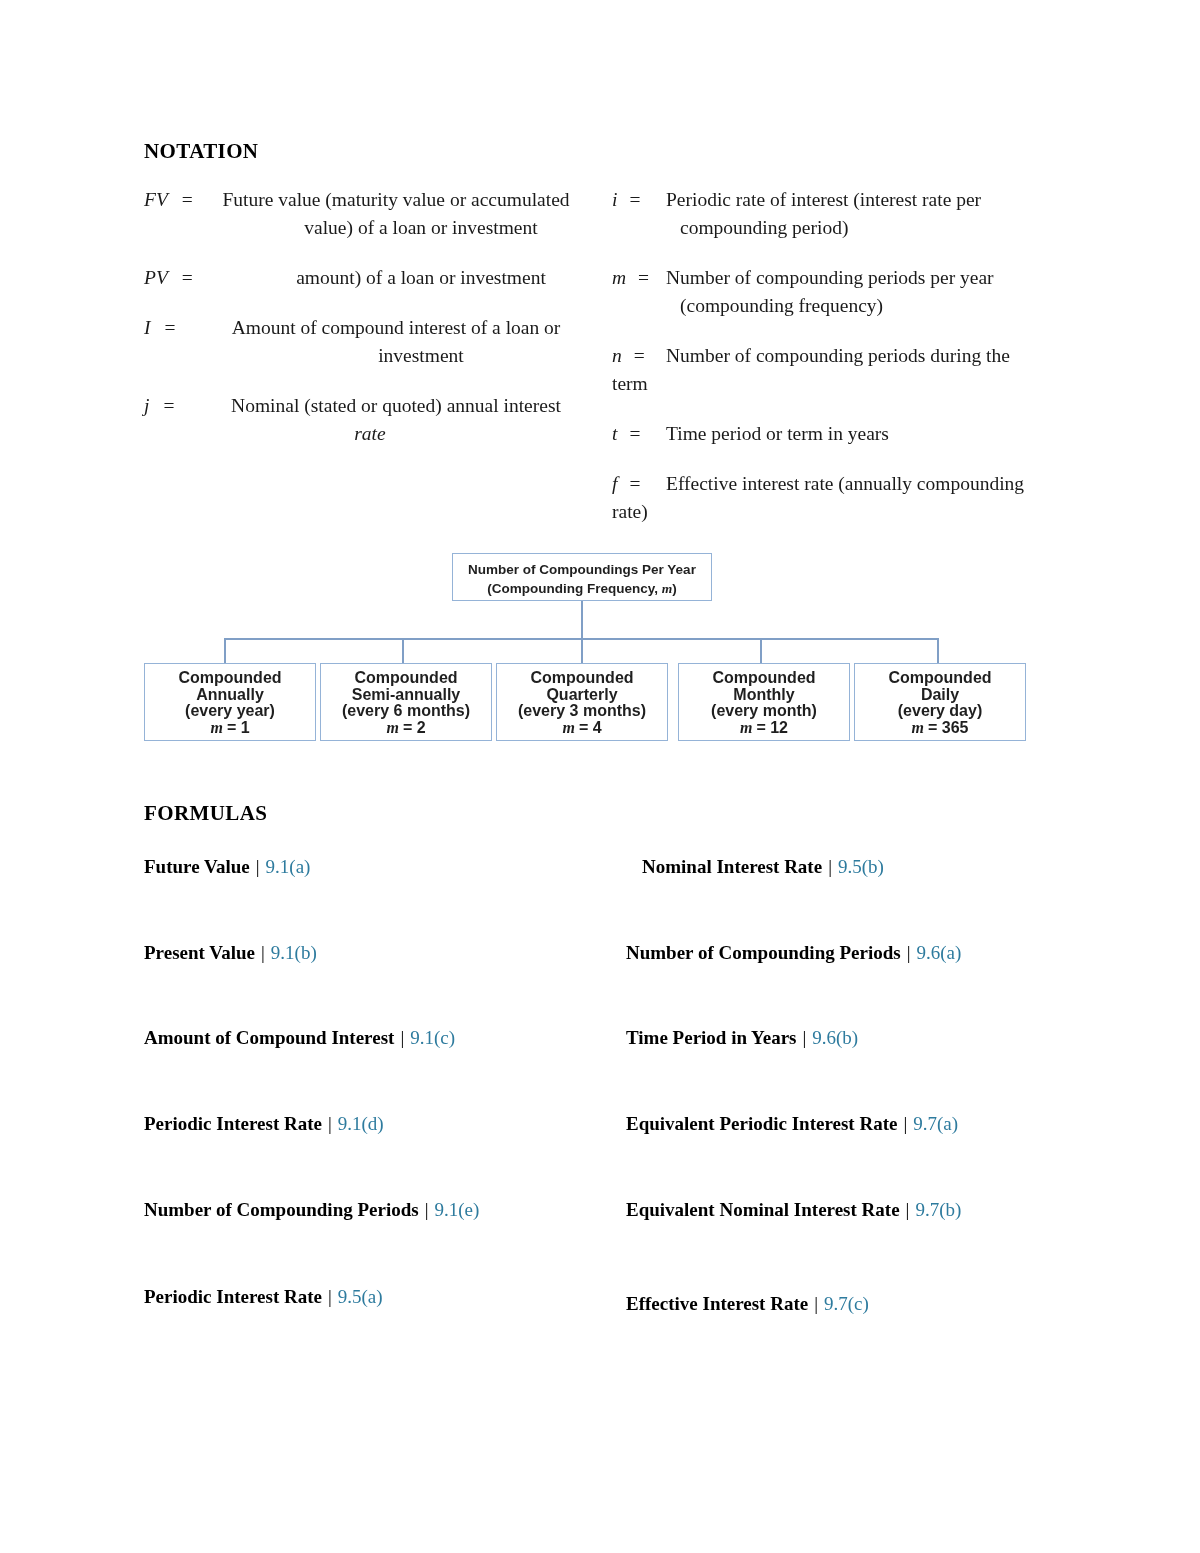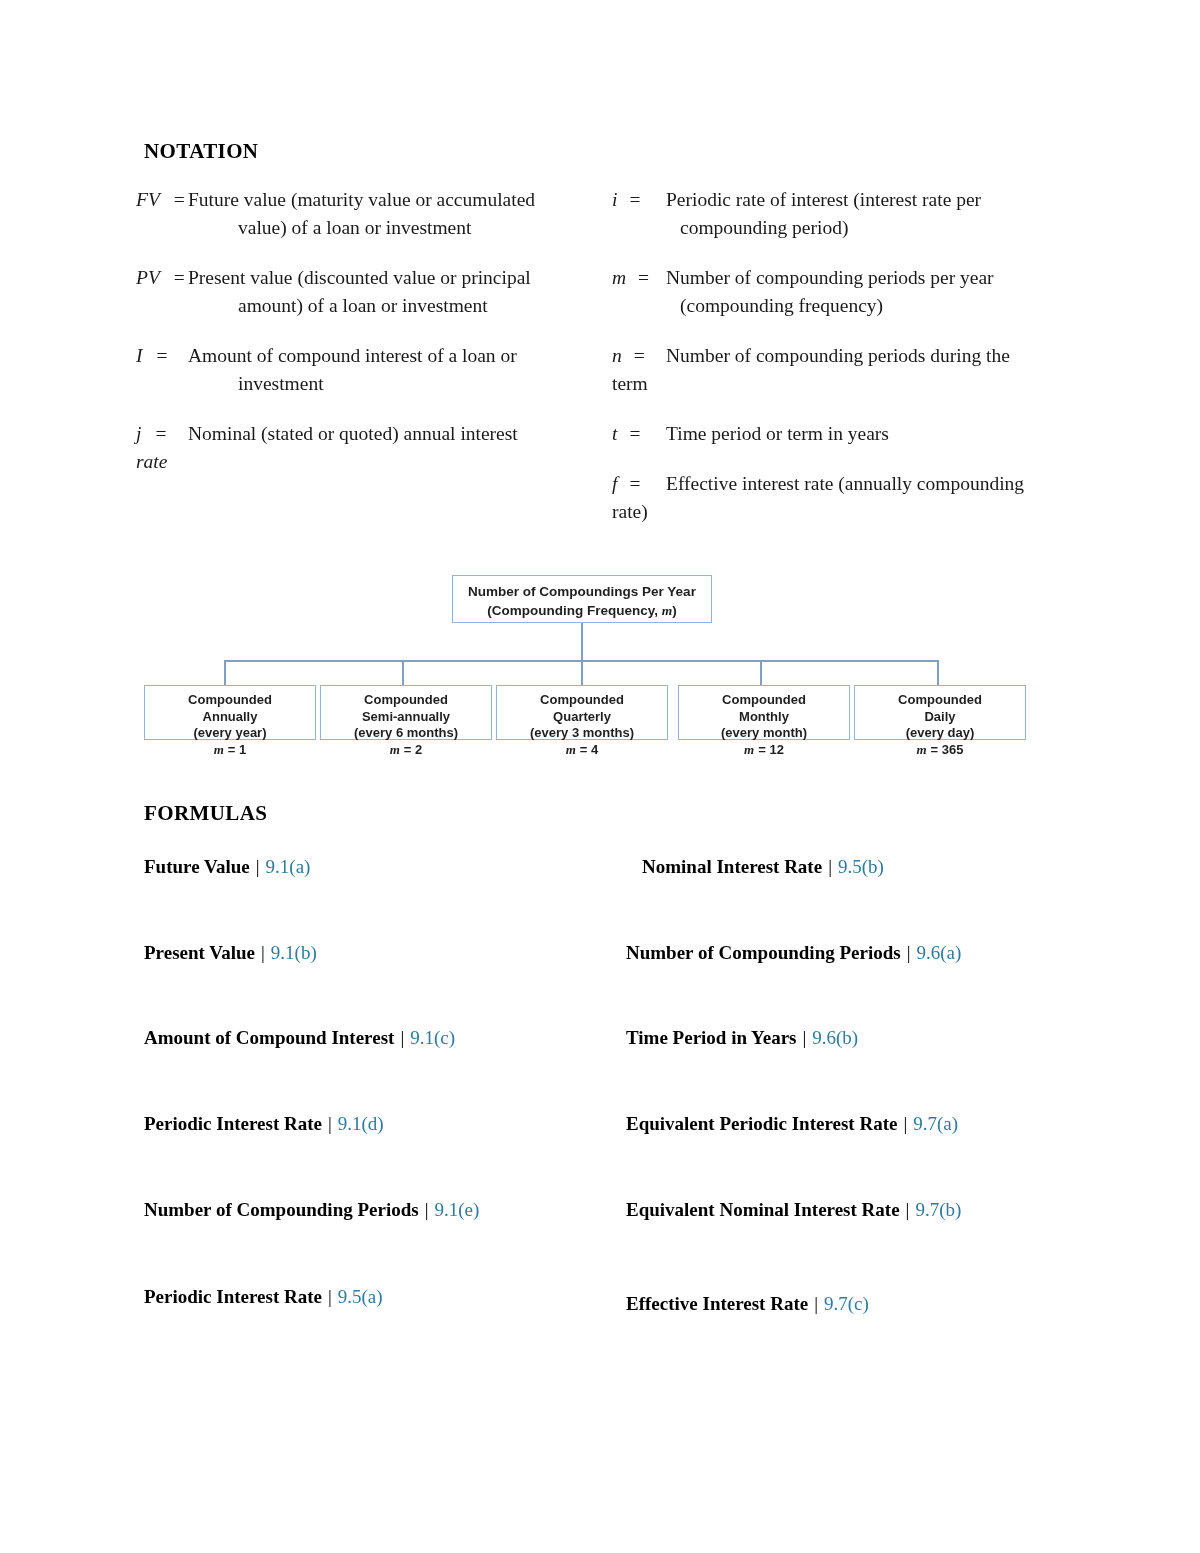--- a/index.html
+++ b/index.html
@@ -31,21 +31,21 @@
     color: #000;
   }
   #notation-heading { left: 144px; top: 139px; }
   #formulas-heading { left: 144px; top: 801px; }
 
   
   .notation-block {
     position: absolute;
     top: 186px;
   }
-  #notation-left  { left: 136px; width: 452px; }
+  #notation-left  { left: 144px; width: 452px; text-align: center; }
   #notation-right { left: 612px; width: 460px; }
 
   .notation-row {
     position: relative;
     font-size: 19.5px;
     line-height: 28px;
     color: #1a1a1a;
   }
   .notation-row .sym {
     font-style: italic;
@@ -80,21 +80,21 @@
     top: 0;
     white-space: nowrap;
   }
   .nrow-right .cont { display: block; padding-left: 14px; }
   .nrow-right .cont-flush { display: block; padding-left: 0; margin-left: -54px; }
 
   
   #tree {
     position: absolute;
     left: 140px;
-    top: 560px;
+    top: 538px;
     width: 900px;
     height: 215px;
   }
   .tbox {
     position: absolute;
     box-sizing: border-box;
     border: 1px solid #95b3d7;
     background: #ffffff;
     font-family: "Liberation Sans", sans-serif;
     color: #1f1f1f;
@@ -109,23 +109,23 @@
     padding-top: 6px;
     font-size: 13.5px;
     font-weight: bold;
     line-height: 19px;
   }
   #tree-root .ital { font-style: italic; font-weight: bold; font-family: "Liberation Serif", serif; }
 
   .leaf {
     top: 125px;
     width: 172px;
-    height: 55px;
+    height: 78px;
     padding-top: 6px;
-    font-size: 13px;
+    font-size: 16px;
     line-height: 16.5px;
   }
   .leaf .l1 { font-weight: bold; }
   .leaf .l2 { font-weight: bold; }
   .leaf .l3 { font-weight: bold; }
   .leaf .l4 { font-weight: bold; }
   .leaf .l4 .ital { font-style: italic; font-family: "Liberation Serif", serif; font-weight: bold; }
 
   #leaf-0 { left: 4px; }
   #leaf-1 { left: 180px; }
@@ -173,21 +173,20 @@
   <div class="section-heading" id="notation-heading">NOTATION</div>
 
   <div class="notation-block" id="notation-left">
       <div class="notation-row nrow-left">
         <span class="lead"><span class="sym">FV</span><span style="margin-left: 14px;">=</span></span>
         <span class="body">Future value (maturity value or accumulated</span>
         <span class="cont">value) of a loan or investment</span>
       </div>
       <div class="notation-row nrow-left">
         <span class="lead"><span class="sym">PV</span><span style="margin-left: 14px;">=</span></span>
-        <span class="body">Present value (discounted value or principal</span>
         <span class="cont">amount) of a loan or investment</span>
       </div>
       <div class="notation-row nrow-left">
         <span class="lead"><span class="sym">I</span><span style="margin-left: 14px;">=</span></span>
         <span class="body">Amount of compound interest of a loan or</span>
         <span class="cont">investment</span>
       </div>
       <div class="notation-row nrow-left">
         <span class="lead"><span class="sym">j</span><span style="margin-left: 14px;">=</span></span>
         <span class="body">Nominal (stated or quoted) annual interest</span>

